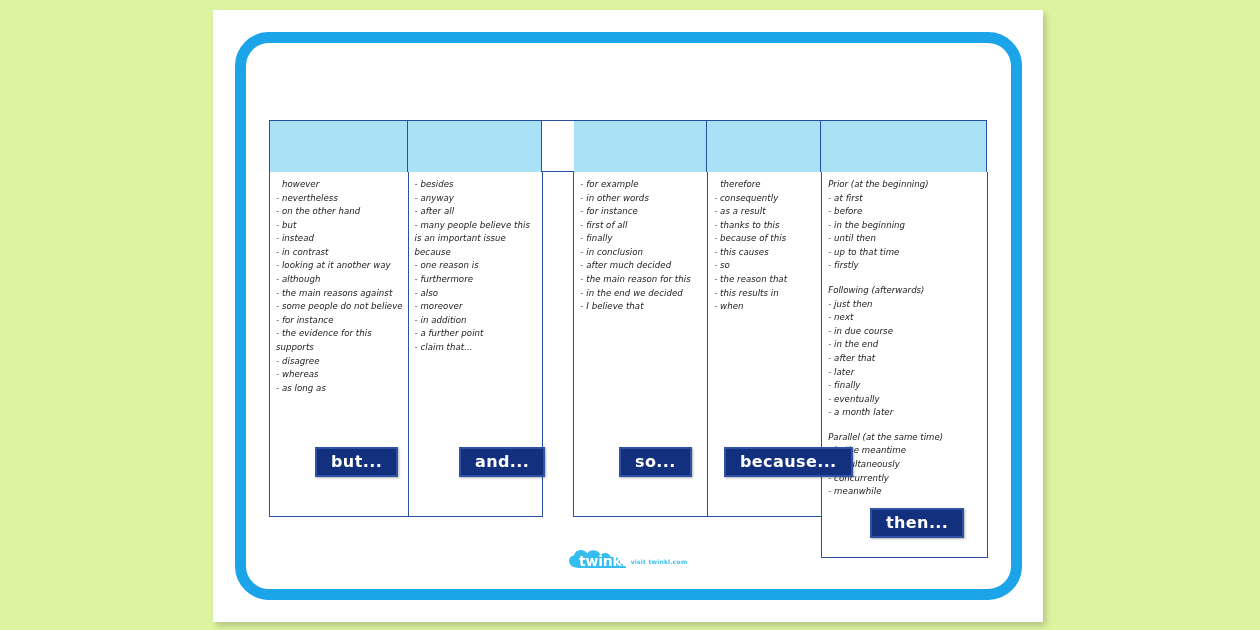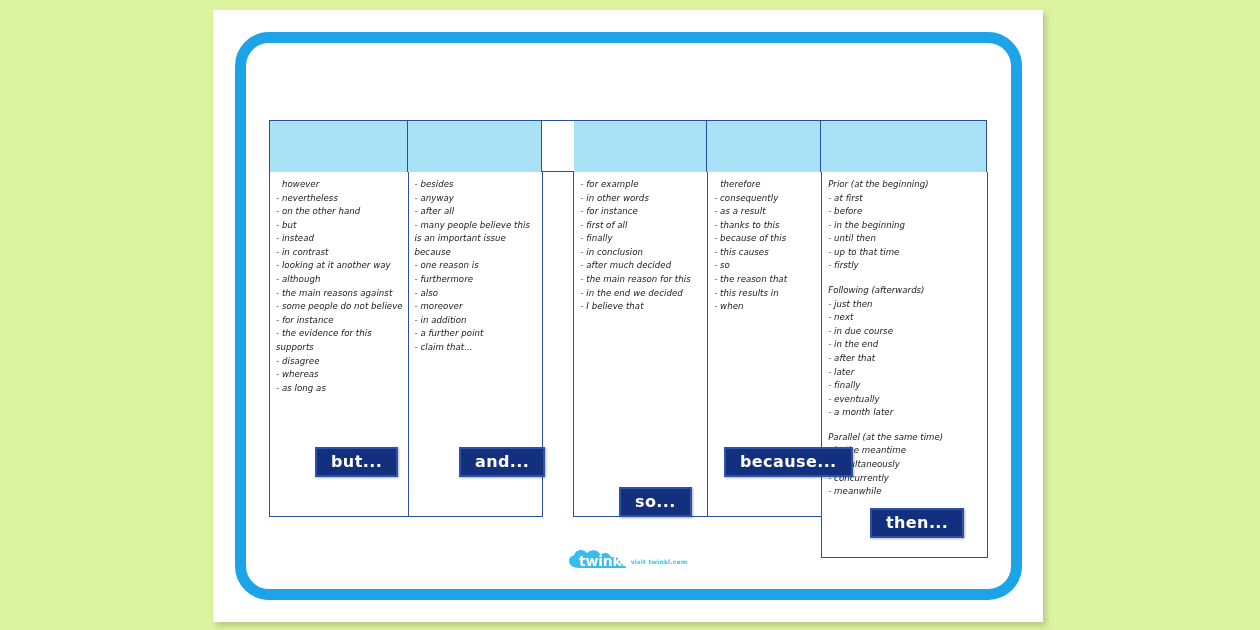--- a/index.html
+++ b/index.html
@@ -92,21 +92,21 @@
     border:2px solid #2f51a6;
     color:#ffffff;
     font-size:16px;font-weight:bold;
     padding:3px 14px 4px 14px;
     letter-spacing:0.4px;
     box-shadow:1px 1px 2px rgba(0,0,0,0.3);
     white-space:nowrap;
   }
   .badge-but{left:46px;top:327px;}
   .badge-and{left:190px;top:327px;}
-  .badge-so{left:350px;top:327px;margin-top:40px;}
+  .badge-so{left:350px;top:327px;}
   .badge-because{left:455px;top:327px;}
   .badge-then{left:601px;top:348px;margin-top:40px;}
   .logo{
     position:absolute;left:0;width:100%;top:430px;
     display:flex;align-items:center;justify-content:center;gap:4px;
   }
   .cloud{
     position:relative;width:58px;height:19px;
   }
   .cloud svg{display:block;}

